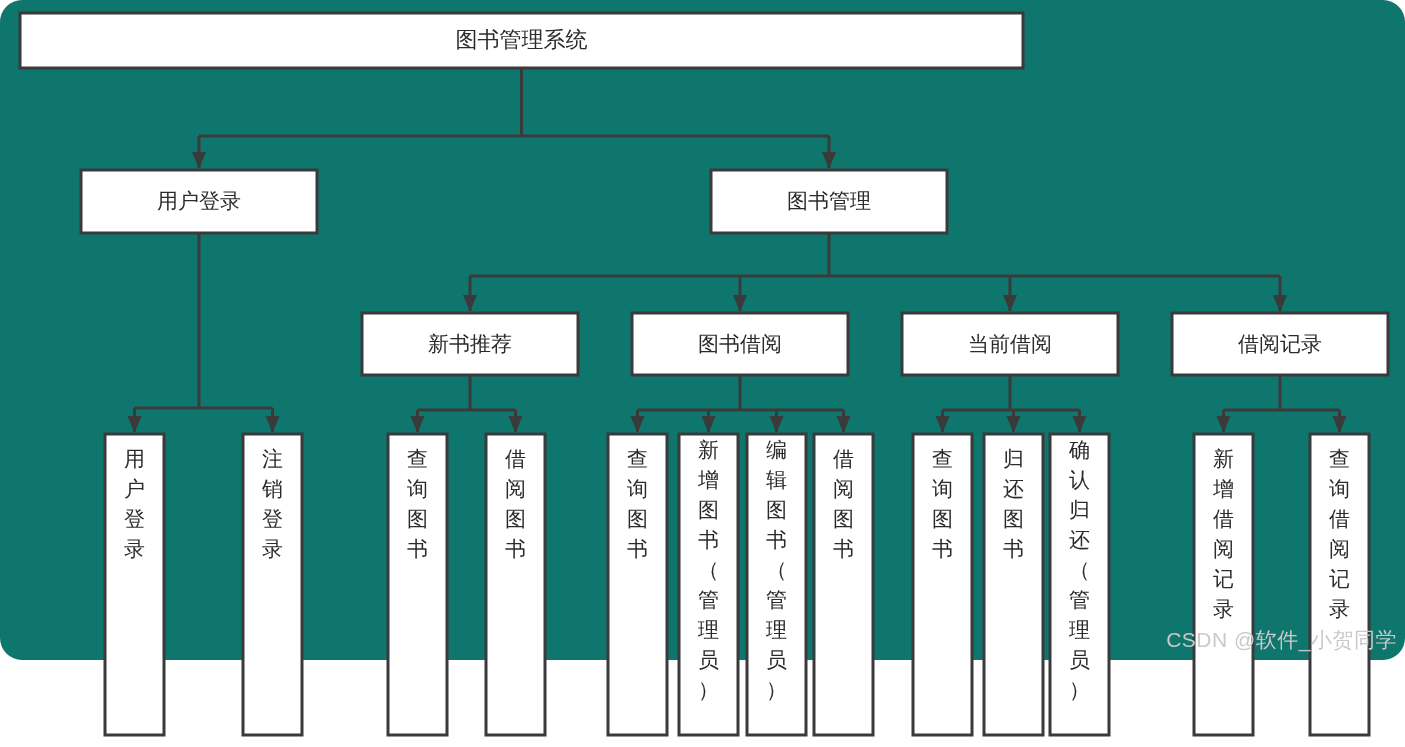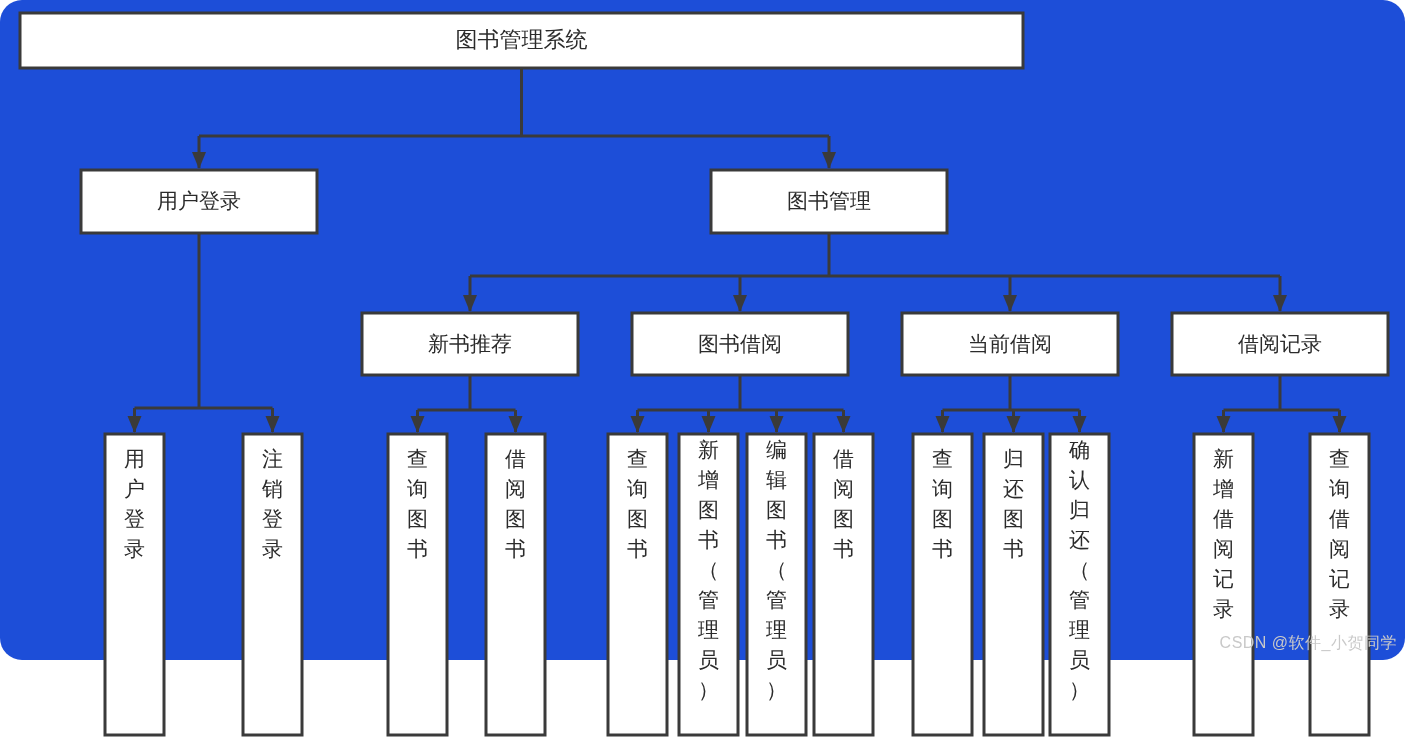--- a/index.html
+++ b/index.html
@@ -11,21 +11,21 @@
   body {
     width: 1405px;
     height: 747px;
     overflow: hidden;
     font-family: "Liberation Sans", "DejaVu Sans", sans-serif;
   }
   #diagram-root {
     position: relative;
     width: 1405px;
     height: 660px;
-    background: #1d4ed8;
+    background: #0f766e;
     border-radius: 22px;
   }
   svg#tree-svg {
     position: absolute;
     top: 0;
     left: 0;
     width: 1405px;
     height: 747px;
     display: block;
   }
@@ -62,21 +62,21 @@
   }
   .arrow-head {
     fill: #3a3a3a;
     stroke: none;
   }
   .watermark-text {
     position: absolute;
     right: 8px;
     bottom: 6px;
     color: #c9c9c9;
-    font-size: 16px;
+    font-size: 21px;
     font-family: "Liberation Sans", "DejaVu Sans", sans-serif;
     letter-spacing: 0.5px;
     white-space: nowrap;
     user-select: none;
   }
 </style>
 </head>
 <body>
 
 <div id="diagram-root">

